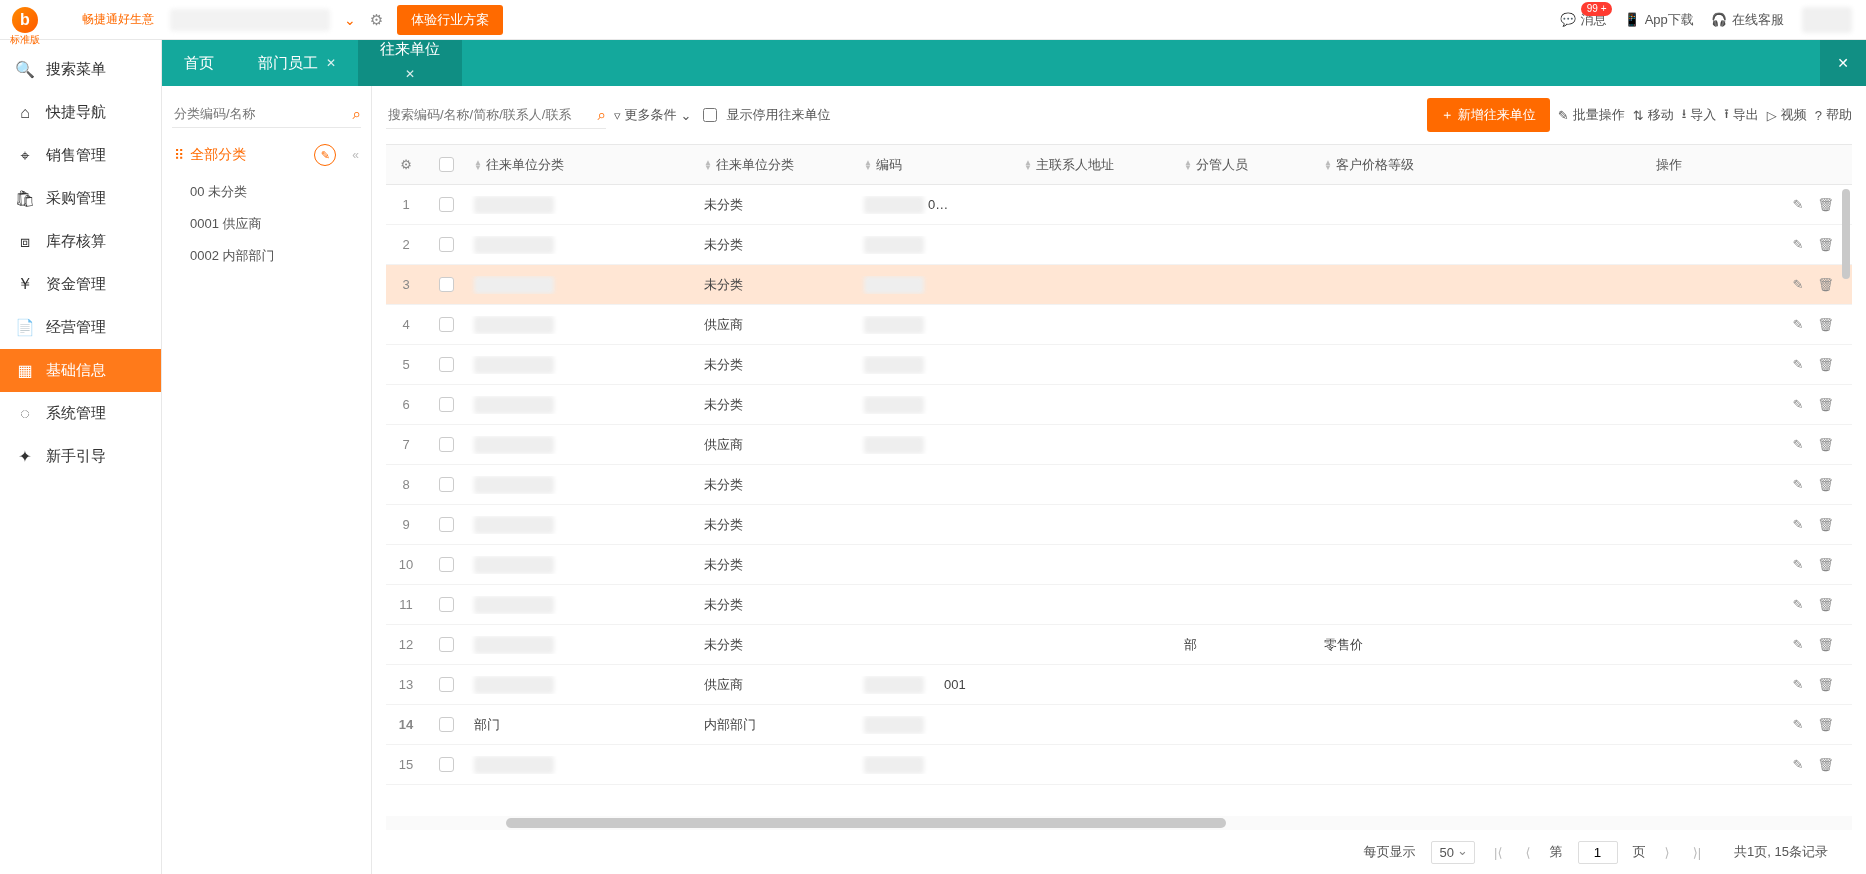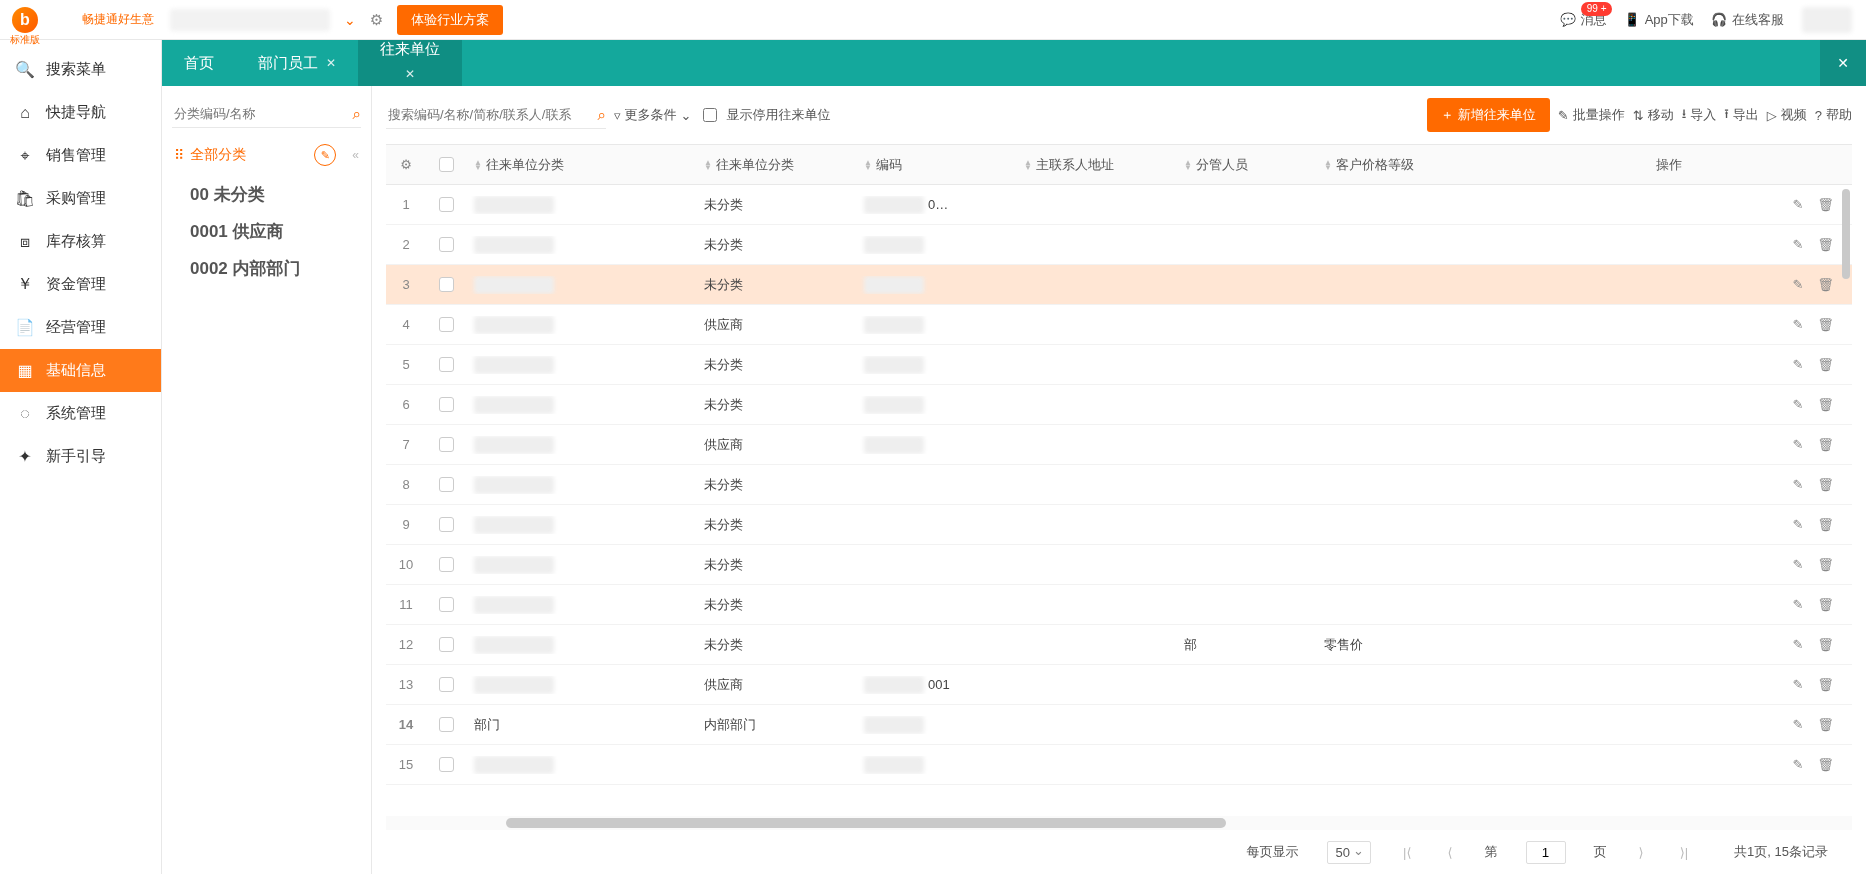--- a/index.html
+++ b/index.html
@@ -52,21 +52,21 @@
 
   
   .cat-panel{width:210px;border-right:1px solid var(--border);padding:8px 0;flex-shrink:0;}
   .cat-search{display:flex;align-items:center;margin:6px 10px 10px;border-bottom:1px solid var(--border);}
   .cat-search input{flex:1;border:none;outline:none;padding:6px 2px;font-size:13px;color:#333;}
   .cat-title-row{display:flex;align-items:center;gap:8px;padding:6px 12px;color:var(--orange);font-size:14px;}
   .cat-grid-icon{letter-spacing:-2px;}
   .cat-edit-icon{margin-left:auto;width:22px;height:22px;border:1px solid var(--orange);border-radius:50%;display:flex;align-items:center;justify-content:center;font-size:11px;color:var(--orange);}
   .cat-collapse{color:#bbb;margin-left:8px;font-size:12px;}
   .cat-list{padding:4px 0 0 28px;}
-  .cat-item{padding:7px 0;color:#555;font-size:17px;cursor:pointer;font-weight:bold;}
+  .cat-item{padding:7px 0;color:#555;font-size:13px;cursor:pointer;}
 
   
   .table-area{flex:1;display:flex;flex-direction:column;min-width:0;padding:12px 14px 0 14px;}
   .toolbar{display:flex;align-items:center;gap:8px;margin-bottom:12px;flex-wrap:nowrap;}
   .tb-search{display:flex;align-items:center;border-bottom:1px solid var(--border);width:220px;}
   .tb-search input{flex:1;border:none;outline:none;font-size:13px;padding:6px 2px;}
   .tb-filter{display:flex;align-items:center;gap:4px;color:#555;font-size:13px;cursor:pointer;}
   .tb-check{display:flex;align-items:center;gap:6px;color:#555;font-size:13px;}
   .tb-check input{width:14px;height:14px;}
   .spacer{flex:1;}
@@ -94,21 +94,21 @@
   .blur-cell{background:#eee;border-radius:3px;height:18px;filter:blur(2px);}
   .chk-box{width:15px;height:15px;border:1px solid #ccc;border-radius:3px;background:#fff;}
   .row-op{display:flex;gap:14px;color:#888;justify-content:flex-end;padding-right:18px;flex:1;}
   .row-op span{cursor:pointer;}
 
   
   .hscroll{height:14px;background:#fafafa;position:relative;margin-top:4px;}
   .hscroll-thumb{position:absolute;left:120px;top:2px;height:10px;width:720px;background:#c9c9c9;border-radius:5px;}
 
   
-  .pager{height:44px;display:flex;align-items:center;justify-content:flex-end;gap:28px;padding:0 24px 0 0;font-size:13px;color:#555;}
+  .pager{height:44px;display:flex;align-items:center;justify-content:flex-end;gap:15px;padding:0 24px 0 0;font-size:13px;color:#555;}
   .pg-select{border:1px solid #ddd;padding:3px 20px 3px 8px;border-radius:2px;position:relative;}
   .pg-select::after{content:"⌄";position:absolute;right:6px;top:1px;color:#888;}
   .pg-btn{color:#bbb;padding:0 4px;cursor:pointer;}
   .pg-input{width:40px;border:1px solid #ddd;text-align:center;padding:3px 0;border-radius:2px;}
 
   
   .vscroll{position:absolute;right:2px;top:44px;bottom:10px;width:8px;}
   .vscroll-thumb{position:absolute;top:0;width:8px;height:90px;background:#c9c9c9;border-radius:4px;}
 </style>
 </head>
@@ -561,21 +561,21 @@
                   <div class="td col-cfg" style="justify-content:center;">13</div>
                   <div class="td col-chk">
                     <span class="chk-box"></span>
                   </div>
                   <div class="td col-name">
                     <div class="blur-cell" style="width:80px"></div>
                   </div>
                   <div class="td col-cat">供应商</div>
                   <div class="td col-code">
                     <div class="blur-cell" style="width:60px"></div>
-                    <span style="margin-left:4px;">001</span>
+                    <span style="margin-left:20px;">001</span>
                   </div>
                   <div class="td col-addr"></div>
                   <div class="td col-person"></div>
                   <div class="td col-price"></div>
                   <div class="td row-op">
                     <span>✎</span>
                     <span>🗑</span>
                   </div>
                 </div>
                 <div class="trow">

